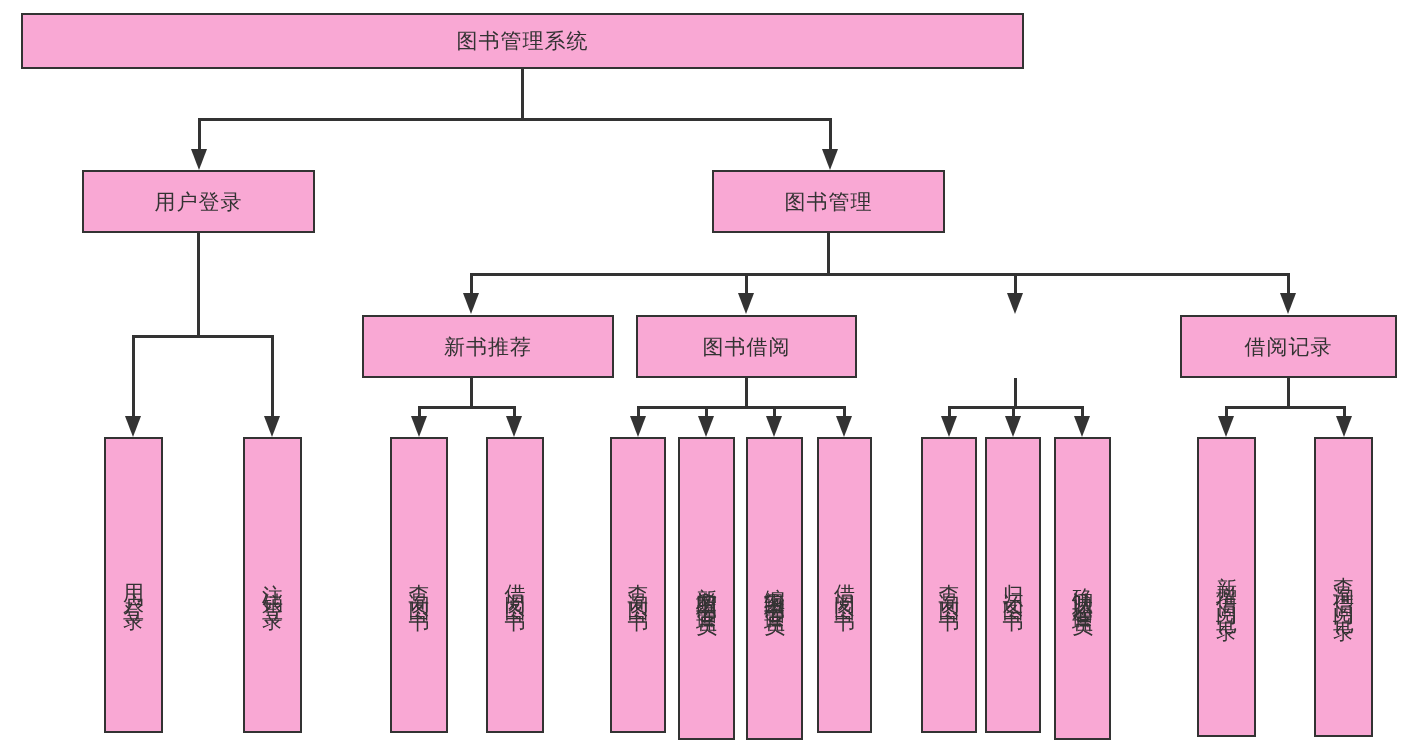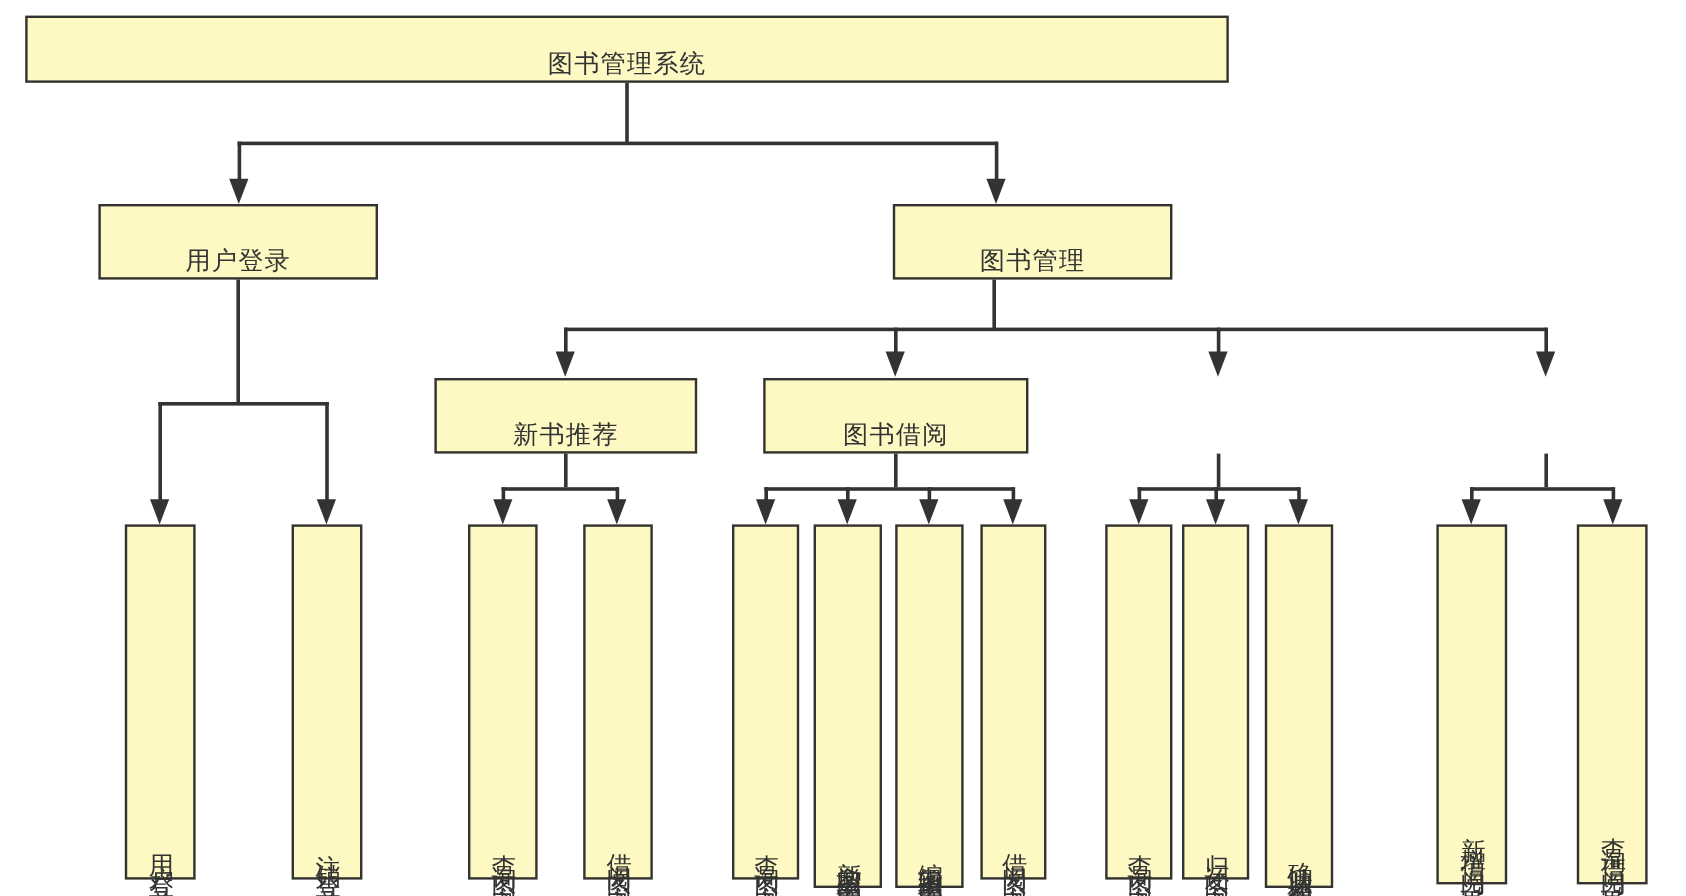--- a/index.html
+++ b/index.html
@@ -8,23 +8,23 @@
     width: 1405px;
     height: 747px;
     background: #ffffff;
     font-family: "Liberation Sans", "DejaVu Sans", sans-serif;
     overflow: hidden;
   }
   .box {
     position: absolute;
     box-sizing: border-box;
     border: 2.5px solid #333333;
-    background: #fef9c3;
+    background: #f9a8d4;
     display: flex;
-    align-items: flex-end;
+    align-items: center;
     justify-content: center;
     color: #333333;
     font-size: 21px;
     letter-spacing: 1px;
   }
   .vbox span {
     writing-mode: vertical-rl;
     text-orientation: mixed;
     letter-spacing: 9px;
     font-size: 21px;
@@ -64,21 +64,21 @@
   <div class="vline" style="left:521px; top:69px;  height:50px;"></div>
   <div class="hline" style="left:198px; top:118px; width:633px;"></div>
   <div class="vline" style="left:198px; top:118px; height:34px;"></div>
   <div class="arrowhead" style="left:191px; top:149px;"></div>
   <div class="vline" style="left:829px; top:118px; height:34px;"></div>
   <div class="arrowhead" style="left:822px; top:149px;"></div>
 
   <div class="box" style="left:82px; top:170px; width:233px; height:63px;">
     <span>用户登录</span>
   </div>
-  <div class="box" style="left:712px; top:170px; width:233px; height:63px;margin-left:32px;">
+  <div class="box" style="left:712px; top:170px; width:233px; height:63px;">
     <span>图书管理</span>
   </div>
 
   <div class="vline" style="left:197px; top:233px; height:102px;"></div>
   <div class="hline" style="left:132px; top:335px; width:142px;"></div>
   <div class="vline" style="left:132px; top:335px; height:84px;"></div>
   <div class="arrowhead" style="left:125px; top:416px;"></div>
   <div class="vline" style="left:271px; top:335px; height:84px;"></div>
   <div class="arrowhead" style="left:264px; top:416px;"></div>
 
@@ -86,25 +86,28 @@
   <div class="hline" style="left:470px; top:273px; width:819px;"></div>
   <div class="vline" style="left:470px;  top:273px; height:23px;"></div>
   <div class="arrowhead" style="left:463px;  top:293px;"></div>
   <div class="vline" style="left:745px;  top:273px; height:23px;"></div>
   <div class="arrowhead" style="left:738px;  top:293px;"></div>
   <div class="vline" style="left:1014px; top:273px; height:23px;"></div>
   <div class="arrowhead" style="left:1007px; top:293px;"></div>
   <div class="vline" style="left:1287px; top:273px; height:23px;"></div>
   <div class="arrowhead" style="left:1280px; top:293px;"></div>
 
-  <div class="box" style="left:362px; top:315px; width:219px; height:63px;">
+  <div class="box" style="left:362px; top:315px; width:252px; height:63px;">
     <span>新书推荐</span>
   </div>
   <div class="box" style="left:636px; top:315px; width:221px; height:63px;">
     <span>图书借阅</span>
+  </div>
+  <div class="box" style="left:1180px; top:315px; width:217px; height:63px;">
+    <span>借阅记录</span>
   </div>
 
   <div class="vline" style="left:470px; top:378px; height:28px;"></div>
   <div class="hline" style="left:418px; top:406px; width:97px;"></div>
   <div class="vline" style="left:418px; top:406px; height:13px;"></div>
   <div class="arrowhead" style="left:411px; top:416px;"></div>
   <div class="vline" style="left:513px; top:406px; height:13px;"></div>
   <div class="arrowhead" style="left:506px; top:416px;"></div>
 
   <div class="vline" style="left:745px; top:378px; height:28px;"></div>

